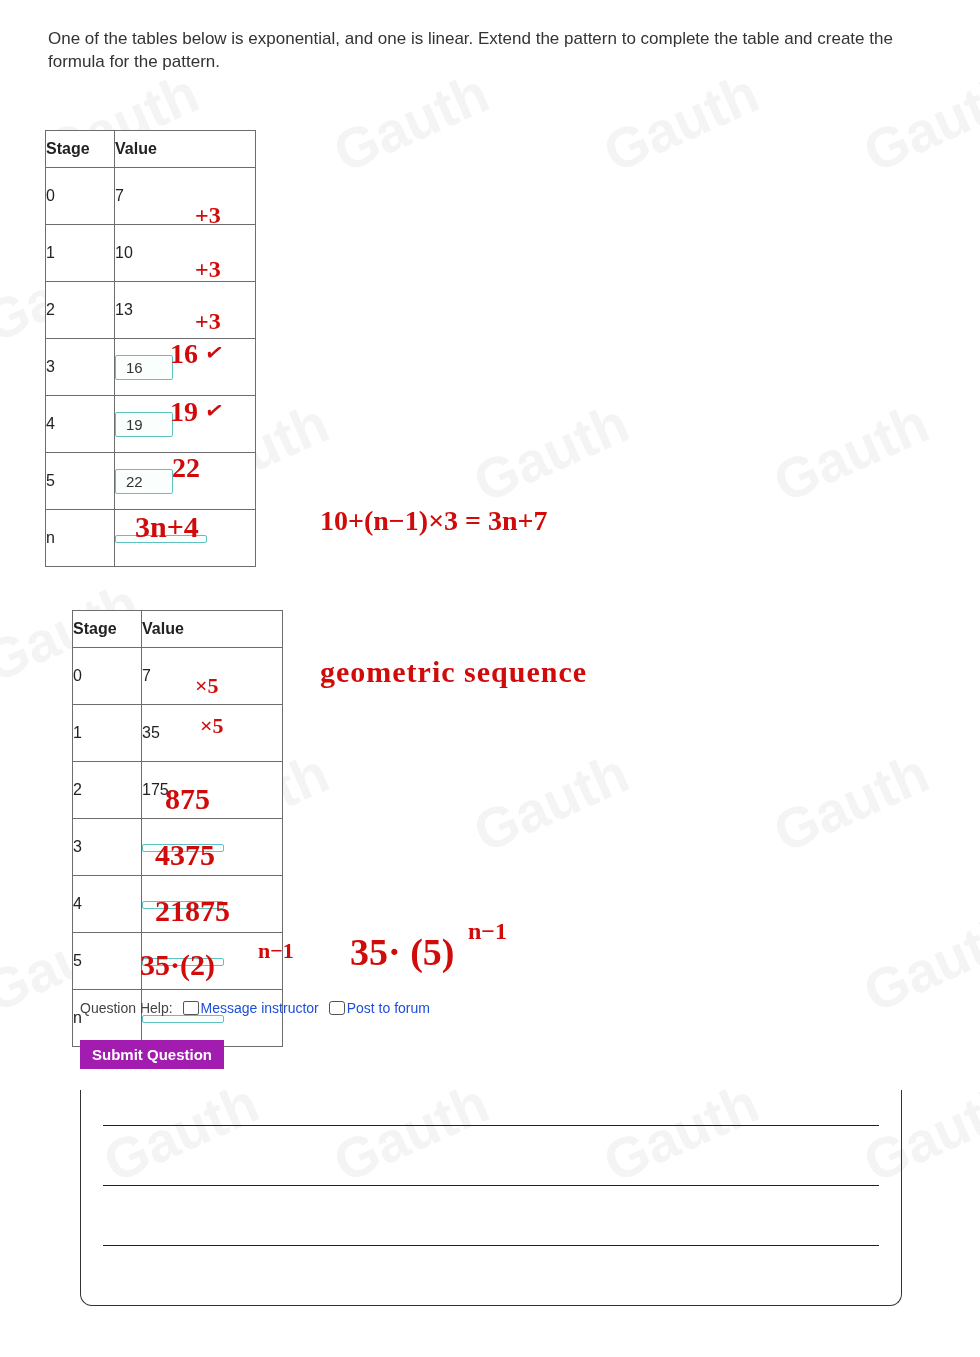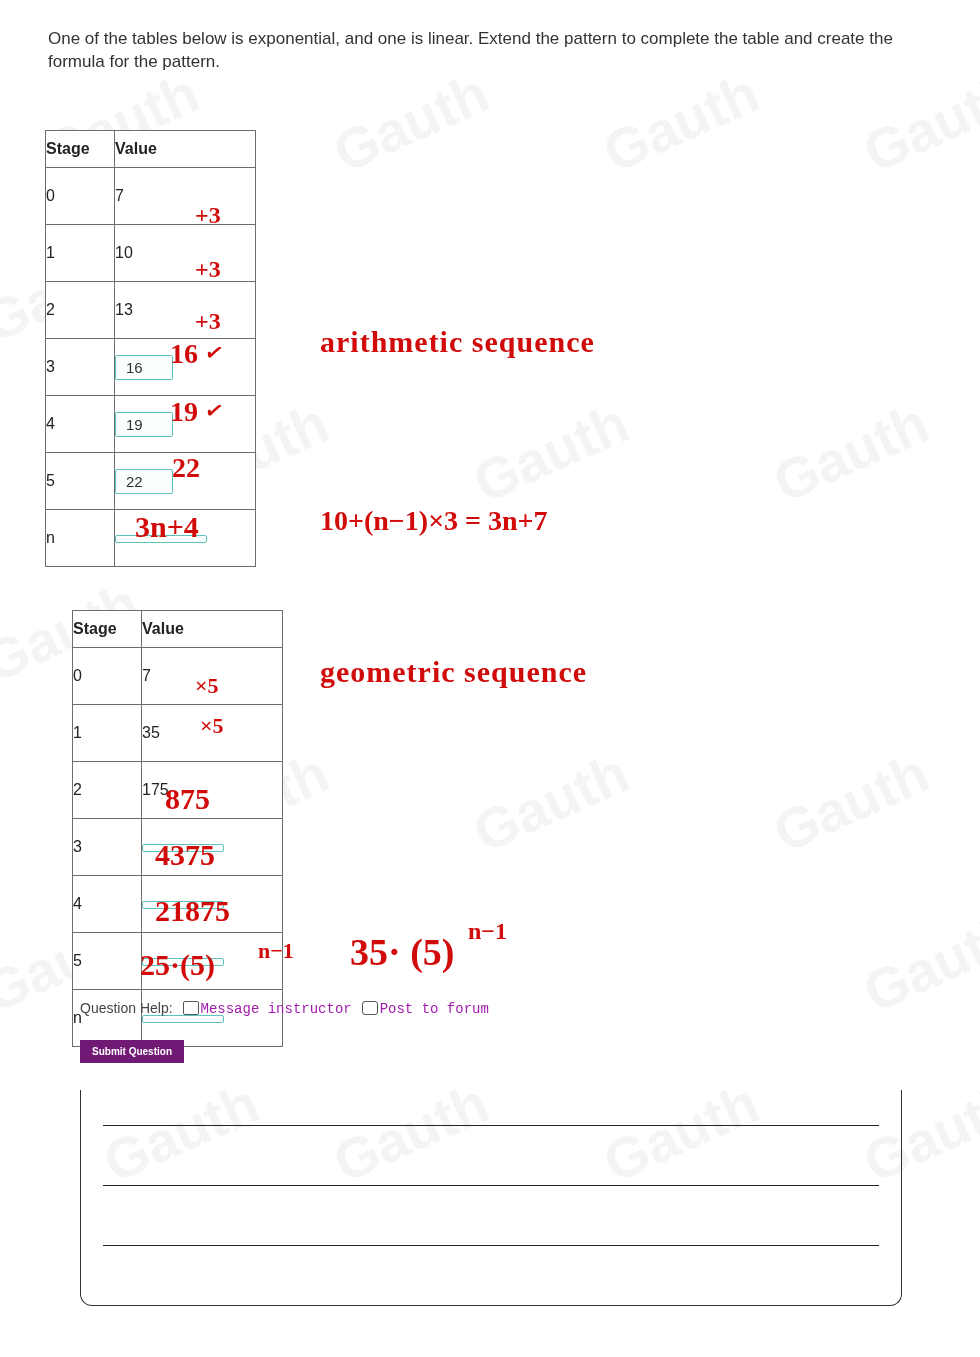--- a/index.html
+++ b/index.html
@@ -11,24 +11,24 @@
   table.seq th, table.seq td{border:1px solid #6d6d6d;text-align:left;font-size:16px;color:#222;padding:0;}
   table.seq th{height:36px;font-weight:600;}
   table.seq td{height:56px;}
   table.seq td.stage{width:68px;}
   table.seq td.val{width:140px;position:relative;}
   .input-box{display:inline-block;border:1px solid #5ec3c0;background:#fafefd;padding:3px 10px;border-radius:2px;font-size:15px;color:#333;min-width:36px;}
   
   .hw{position:absolute;font-family:"Comic Sans MS","Bradley Hand",cursive;color:#d10a0a;font-weight:600;white-space:nowrap;pointer-events:none;}
   
   .help{position:absolute;font-size:14px;color:#444;}
-  .help a{color:#a21caf;text-decoration:none;margin-left:6px;font-family:Liberation Mono, monospace;}
+  .help a{color:#1d4ed8;text-decoration:none;margin-left:6px;}
   .help .ico{display:inline-block;width:14px;height:12px;border:1px solid #555;border-radius:2px;vertical-align:-2px;margin-right:2px;position:relative;}
   .help .ico.bubble{border-radius:3px;}
-  .submit-btn{position:absolute;background:#701a75;color:#fff;font-weight:600;font-size:10px;border:none;padding:6px 12px;cursor:pointer;}
+  .submit-btn{position:absolute;background:#a21caf;color:#fff;font-weight:600;font-size:15px;border:none;padding:6px 12px;cursor:pointer;}
   
   .answerbox{position:absolute;left:80px;top:1090px;width:820px;height:215px;border:1.5px solid #333;border-top:none;border-radius:0 0 12px 12px;}
   .answerbox .line{position:absolute;left:22px;right:22px;border-top:1.5px solid #222;}
   
   .check{display:inline-block;transform:rotate(12deg);font-weight:700;}
 </style>
 </head>
 <body>
 
 <div class="page">
@@ -94,21 +94,20 @@
   <div class="hw" style="left:195px;top:202px;font-size:24px;">+3</div>
   <div class="hw" style="left:195px;top:256px;font-size:24px;">+3</div>
   <div class="hw" style="left:195px;top:308px;font-size:24px;">+3</div>
   <div class="hw" style="left:170px;top:338px;font-size:28px;">16</div>
   <div class="hw" style="left:205px;top:340px;font-size:22px;"><span class="check">✓</span></div>
   <div class="hw" style="left:170px;top:396px;font-size:28px;">19</div>
   <div class="hw" style="left:205px;top:398px;font-size:22px;"><span class="check">✓</span></div>
   <div class="hw" style="left:172px;top:452px;font-size:28px;">22</div>
   <div class="hw" style="left:135px;top:510px;font-size:30px;">3n+4</div>
 
-  <div class="hw" style="left:320px;top:325px;font-size:30px;letter-spacing:1px;">arithmetic  sequence</div>
   <div class="hw" style="left:320px;top:505px;font-size:28px;">10+(n−1)×3 = 3n+7</div>
 
   <table class="seq" style="left:72px;top:610px;">
     <tbody>
         <tr>
       <th class="stage">Stage</th>
       <th class="val">Value</th>
     </tr>
     <tr>
           <td class="stage" style="height:42px;">0</td>
@@ -139,21 +138,21 @@
           <td class="val"><span class="input-box" style="min-width:60px;"></span></td>
         </tr>
   </tbody>
     </table>
 
   <div class="hw" style="left:195px;top:673px;font-size:22px;">×5</div>
   <div class="hw" style="left:200px;top:713px;font-size:22px;">×5</div>
   <div class="hw" style="left:165px;top:782px;font-size:30px;">875</div>
   <div class="hw" style="left:155px;top:838px;font-size:30px;">4375</div>
   <div class="hw" style="left:155px;top:894px;font-size:30px;">21875</div>
-  <div class="hw" style="left:140px;top:948px;font-size:30px;">25·(5)</div>
+  <div class="hw" style="left:140px;top:948px;font-size:30px;">35·(2)</div>
   <div class="hw" style="left:258px;top:938px;font-size:22px;">n−1</div>
 
   <div class="hw" style="left:320px;top:655px;font-size:30px;letter-spacing:1px;">geometric  sequence</div>
   <div class="hw" style="left:350px;top:930px;font-size:38px;">35· (5)</div>
   <div class="hw" style="left:468px;top:918px;font-size:24px;">n−1</div>
 
   <div class="help" style="left:80px;top:1000px;">
     <span>Question Help:</span>
     <a href="#"><span class="ico"></span><span>Message instructor</span></a>
     <a href="#"><span class="ico bubble"></span><span>Post to forum</span></a>

